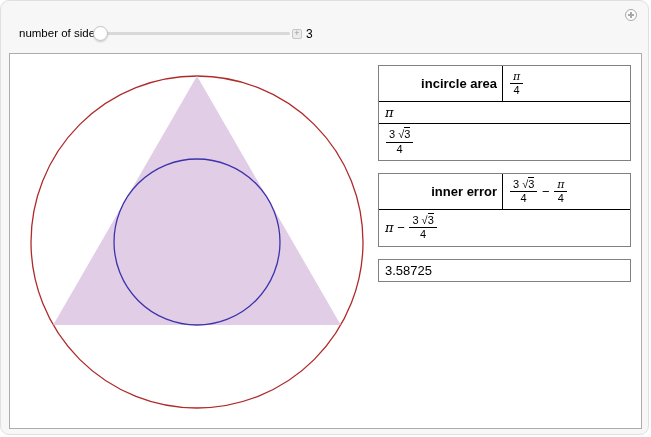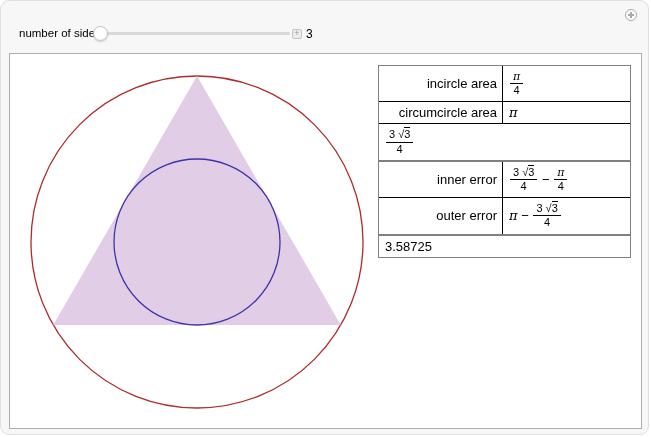--- a/index.html
+++ b/index.html
@@ -47,27 +47,27 @@
     background:#ffffff;border:1px solid #acacac;box-sizing:border-box;
   }
   .graphic-svg{position:absolute;left:0;top:0;}
 
   
   .info-table{
     position:absolute;left:368px;top:11px;width:253px;
     font-size:13px;color:#000;
   }
   .table-group{border:1px solid #808080;background:#fff;}
-  .table-group + .table-group{margin-top:0px;}
+  .table-group + .table-group{margin-top:12px;}
   .table-row{display:flex;align-items:center;border-bottom:1px solid #000;}
   .table-row:last-child{border-bottom:none;}
   .label-cell{
     width:124px;flex:0 0 124px;text-align:left;padding:3px 5px 3px 2px;
     border-right:1px solid #000;align-self:stretch;
-    display:flex;align-items:center;justify-content:flex-end;box-sizing:border-box;
+    display:flex;align-items:center;justify-content:flex-end;box-sizing:border-box;font-weight:bold;
   }
   .value-cell{flex:1;padding:3px 6px;display:flex;align-items:center;min-height:14px;}
 
   
   .mathtext{white-space:pre;}
   .mi{font-family:"DejaVu Serif",serif;font-style:italic;font-size:13px;}
   .frac{display:inline-flex;flex-direction:column;align-items:center;font-size:11px;line-height:1.2;vertical-align:middle;margin:1px 1px;}
   .frac .num{padding:0 3px 0px 3px;border-bottom:1px solid #000;white-space:pre;}
   .frac .den{padding:0px 3px 0 3px;white-space:pre;}
   .frac .mi{font-size:11px;}
@@ -101,21 +101,20 @@
           <div class="table-row">
         <div class="label-cell">incircle area</div>
         <div class="value-cell">
               <span class="frac">
                 <span class="num"><span class="mi">π</span></span>
                 <span class="den"><span class="mathtext">4</span></span>
               </span>
             </div>
       </div>
           <div class="table-row">
-        <div class="label-cell">circumcircle area</div>
         <div class="value-cell">
               <span class="mi">π</span>
             </div>
       </div>
           <div class="table-row">
         <div class="value-cell">
               <span class="frac">
                 <span class="num"><span class="mathtext">3</span><span class="mathtext"> </span><span class="sqrt-group">√<span class="sqrt-rad">3</span></span></span>
                 <span class="den"><span class="mathtext">4</span></span>
               </span>
@@ -133,21 +132,20 @@
               <span class="mathtext"> </span>
               <span class="mathtext">−</span>
               <span class="mathtext"> </span>
               <span class="frac">
                 <span class="num"><span class="mi">π</span></span>
                 <span class="den"><span class="mathtext">4</span></span>
               </span>
             </div>
       </div>
           <div class="table-row">
-        <div class="label-cell">outer error</div>
         <div class="value-cell">
               <span class="mi">π</span>
               <span class="mathtext"> </span>
               <span class="mathtext">−</span>
               <span class="mathtext"> </span>
               <span class="frac">
                 <span class="num"><span class="mathtext">3</span><span class="mathtext"> </span><span class="sqrt-group">√<span class="sqrt-rad">3</span></span></span>
                 <span class="den"><span class="mathtext">4</span></span>
               </span>
             </div>

